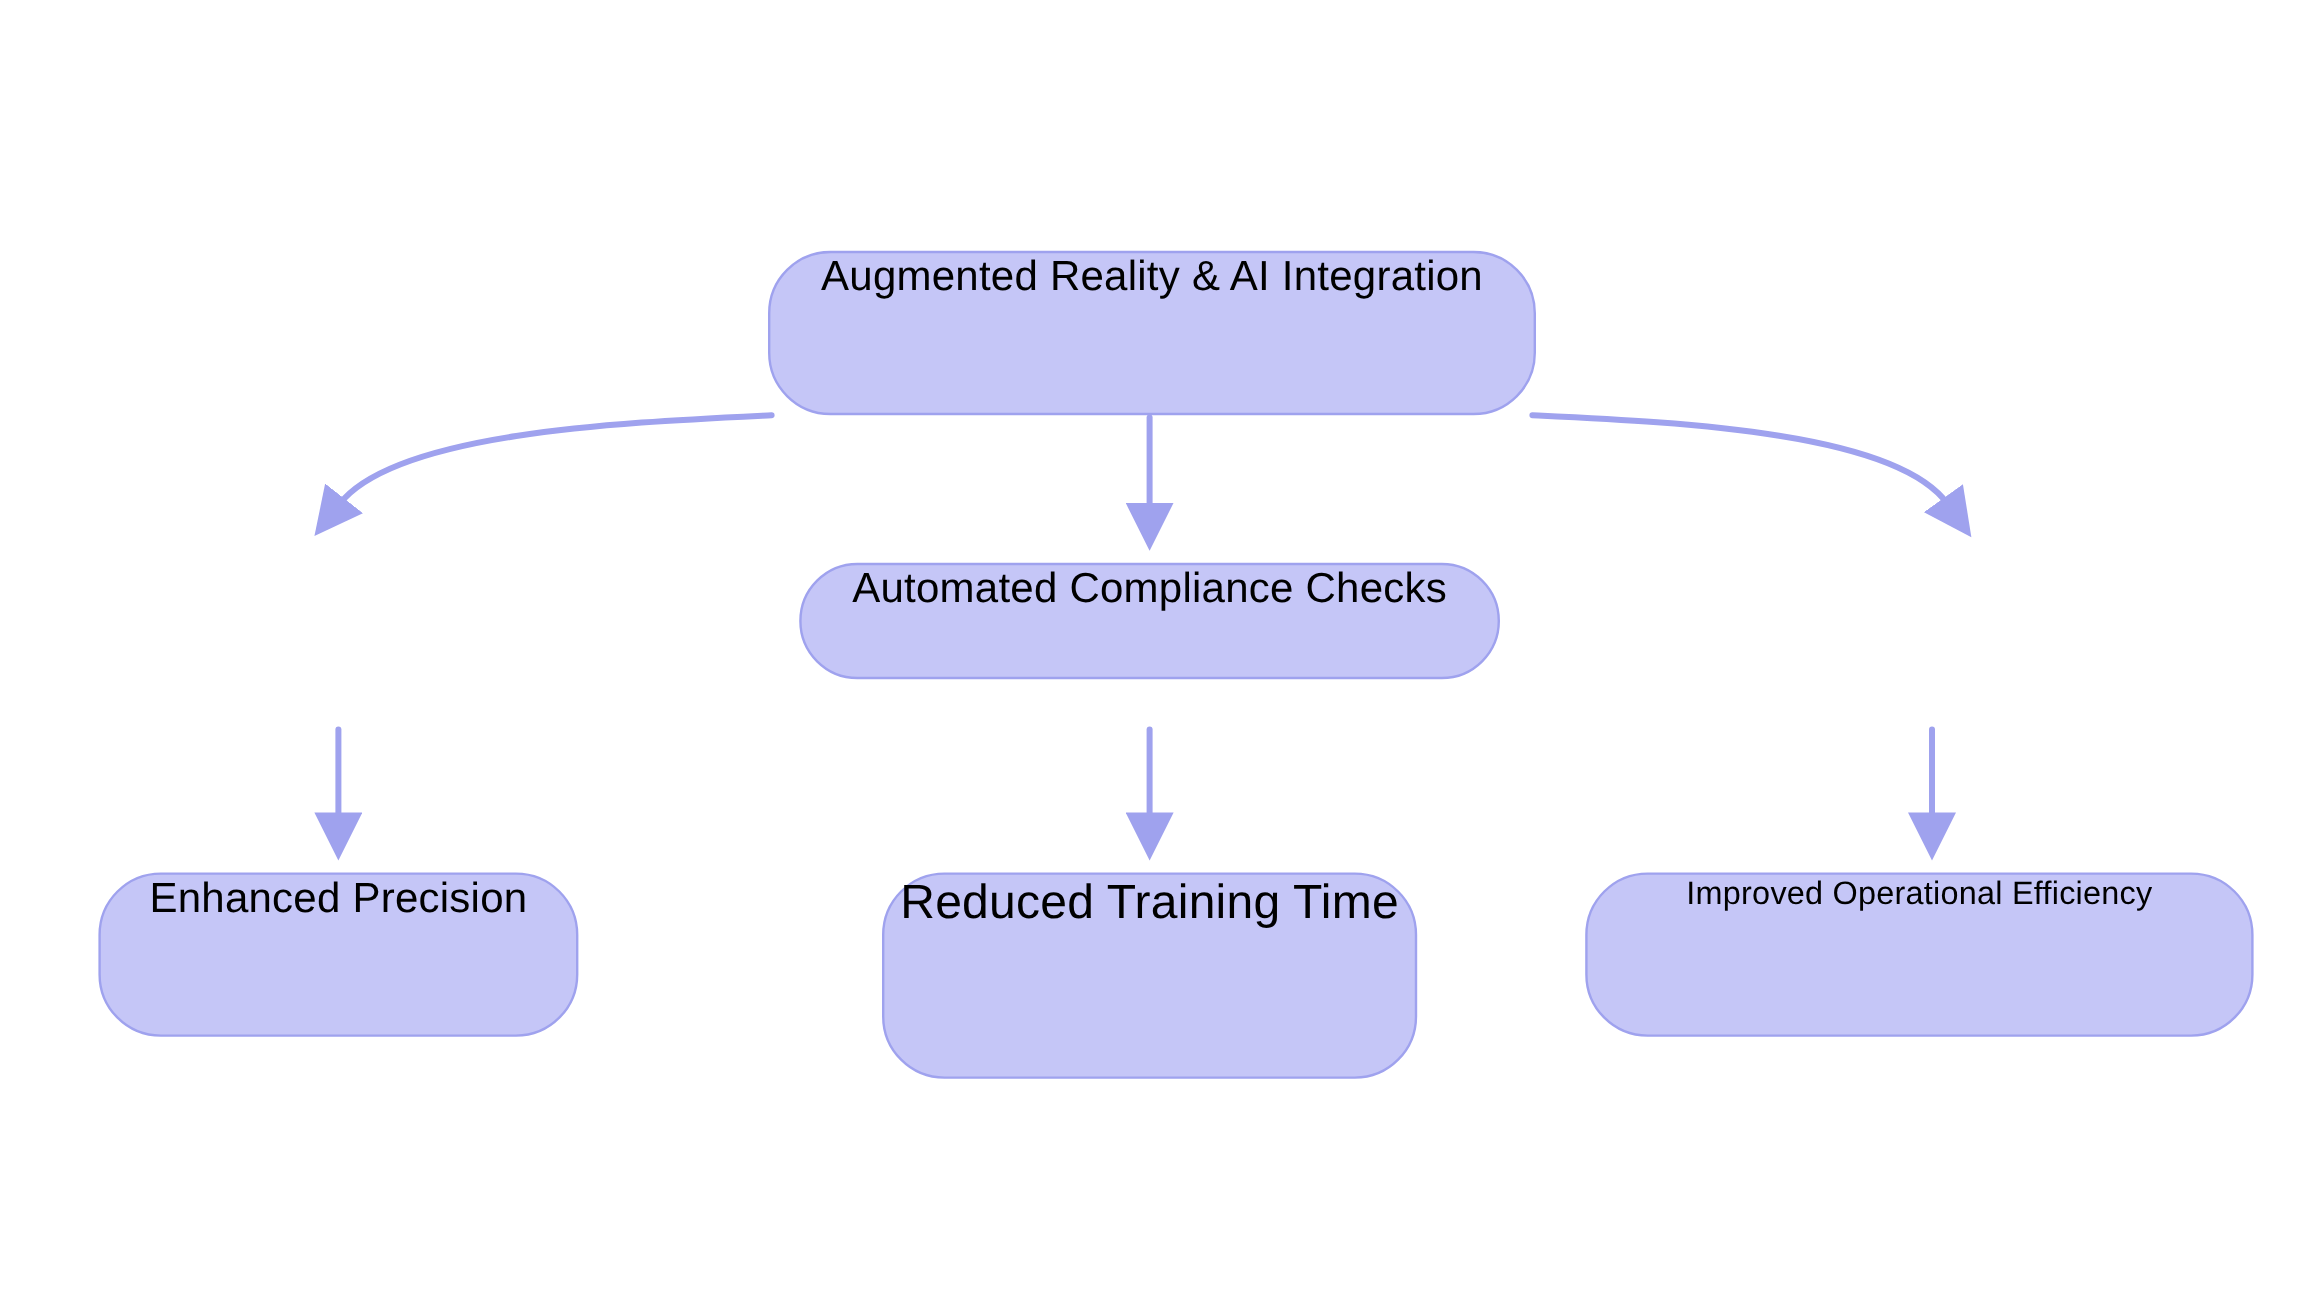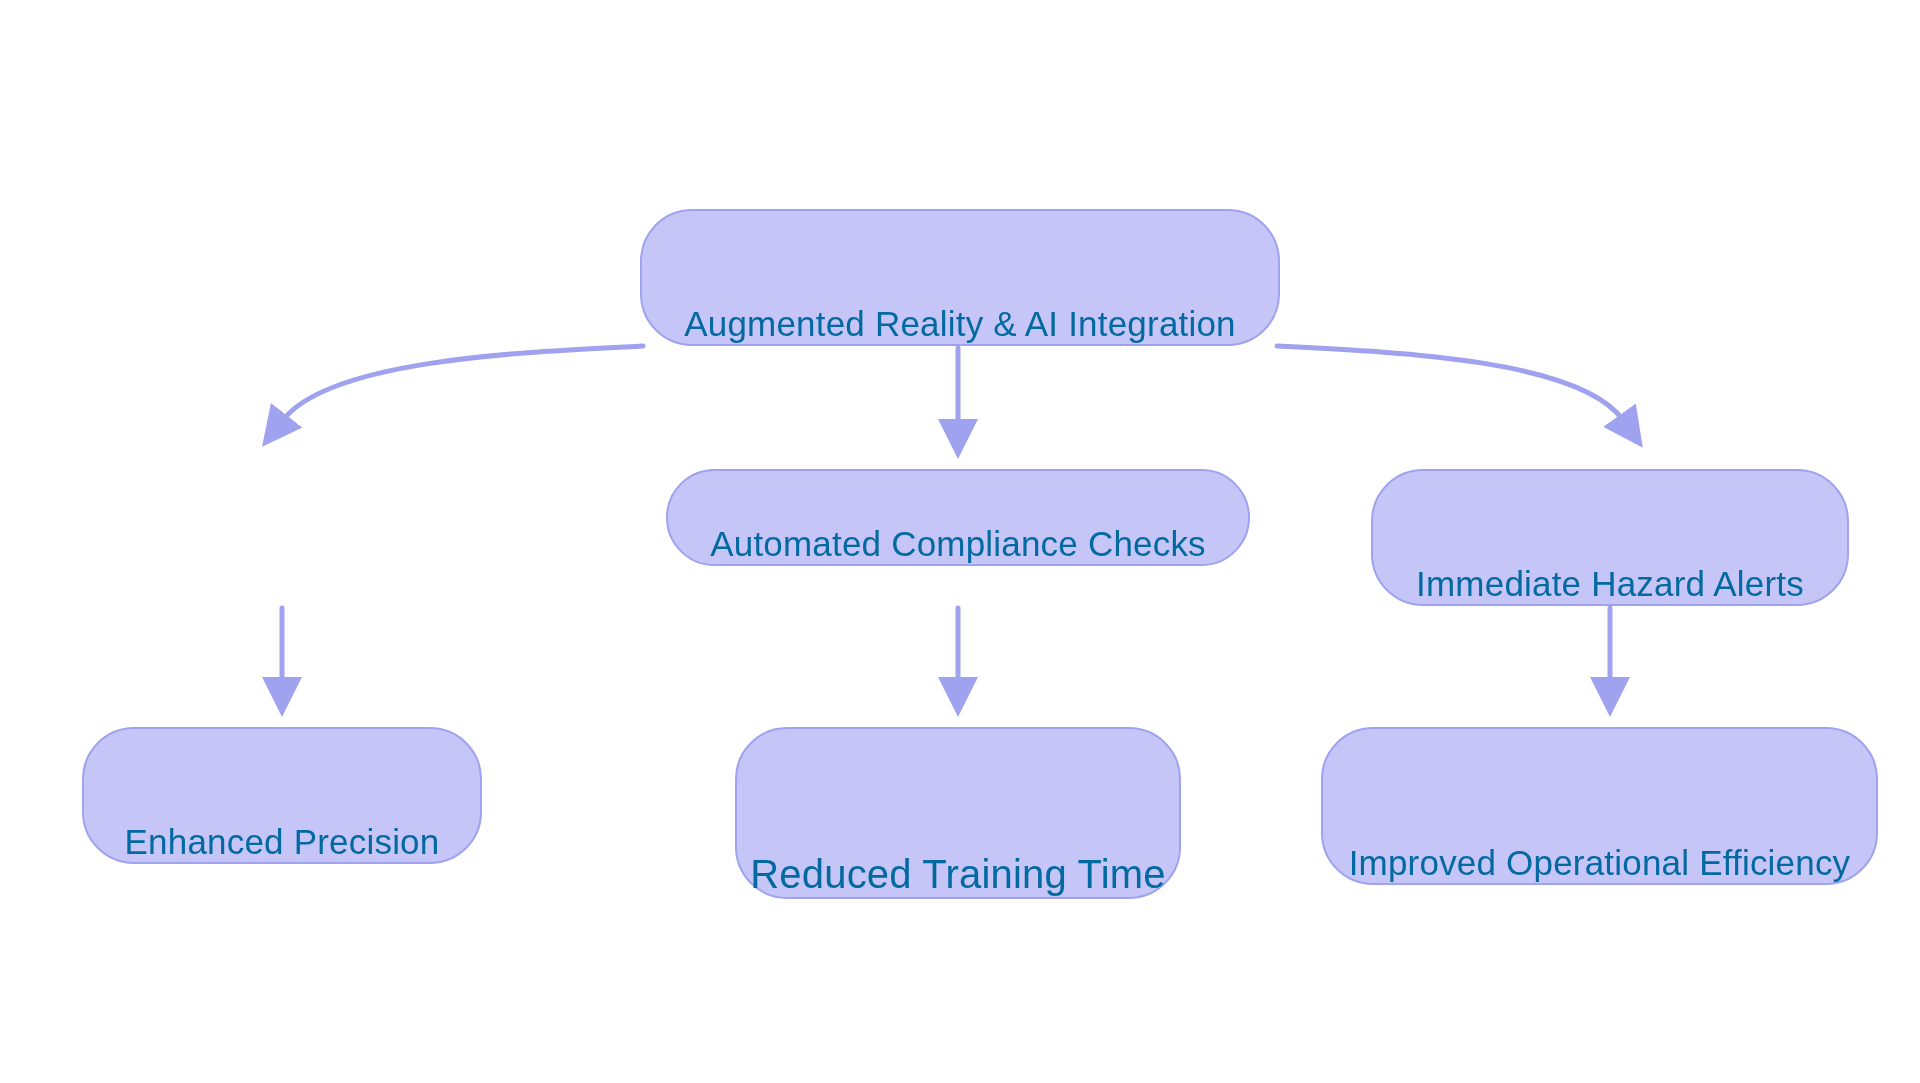--- a/index.html
+++ b/index.html
@@ -25,27 +25,27 @@
     left: 0;
     top: 0;
     width: 1920px;
     height: 1083px;
     pointer-events: none;
   }
   .node {
     position: absolute;
     box-sizing: border-box;
     display: flex;
-    align-items: flex-end;
+    align-items: flex-start;
     justify-content: center;
     text-align: center;
     background: #c5c6f7;
     border: 2px solid #9fa2ee;
     border-radius: 52px;
-    color: #0369a1;
+    color: #000000;
     letter-spacing: 0.2px;
     line-height: 1.15;
     -webkit-font-smoothing: antialiased;
   }
   .node-label {
     display: block;
     white-space: nowrap;
     padding: 0 22px;
   }
   .node-root {
@@ -87,22 +87,22 @@
     left: 735px;
     top: 727px;
     width: 446px;
     height: 172px;
     font-size: 40px;
   }
   .node-leaf-3 {
     left: 1321px;
     top: 727px;
     width: 557px;
-    height: 158px;
-    font-size: 35px;
+    height: 137px;
+    font-size: 27px;
   }
 </style>
 </head>
 <body>
 
 <div id="diagram-root">
 
   <svg id="edge-layer" viewBox="0 0 1920 1083" width="1920" height="1083" xmlns="http://www.w3.org/2000/svg">
     <defs>
       <marker id="arrowhead" markerWidth="9" markerHeight="8" refX="1.2" refY="4" orient="auto" markerUnits="strokeWidth">
@@ -125,23 +125,20 @@
 
   <div class="node node-root">
     <span class="node-label">Augmented Reality &amp; AI Integration</span>
   </div>
 
 
   <div class="node node-mid-2">
     <span class="node-label">Automated Compliance Checks</span>
   </div>
 
-  <div class="node node-mid-3">
-    <span class="node-label">Immediate Hazard Alerts</span>
-  </div>
 
   <div class="node node-leaf-1">
     <span class="node-label">Enhanced Precision</span>
   </div>
 
   <div class="node node-leaf-2">
     <span class="node-label">Reduced Training Time</span>
   </div>
 
   <div class="node node-leaf-3">

